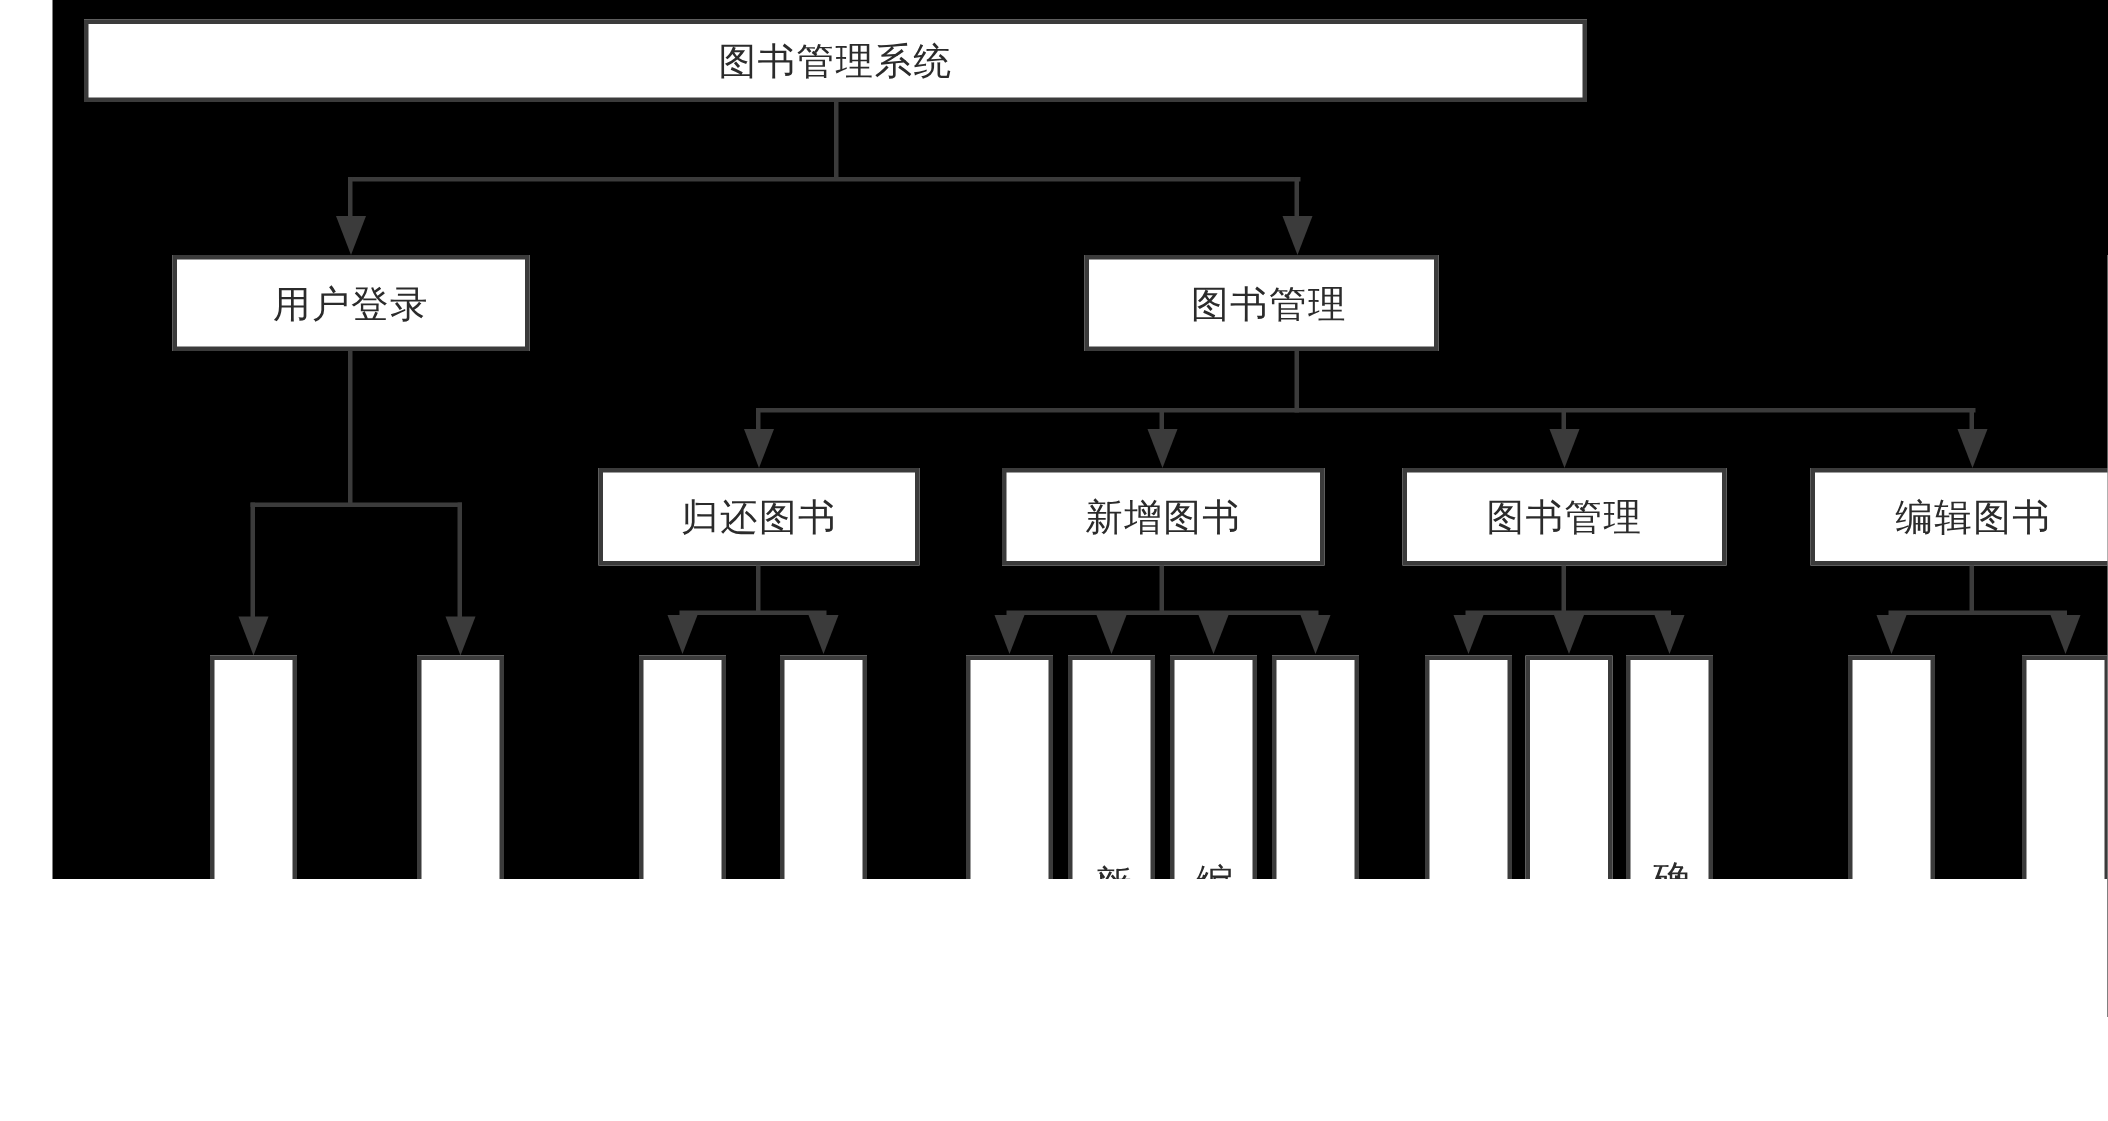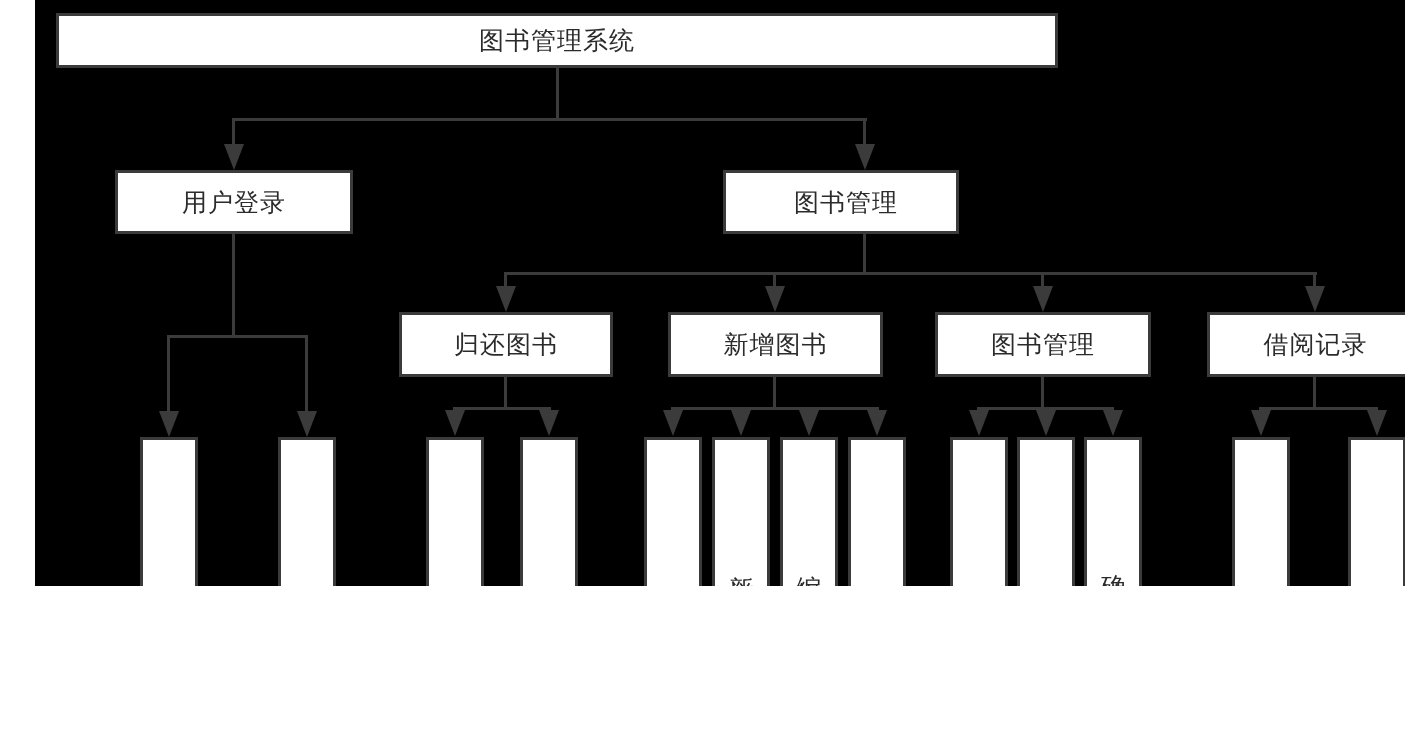--- a/index.html
+++ b/index.html
@@ -99,21 +99,21 @@
   <div class="node" style="left:364px;top:312px;width:214px;height:65px;">
     <span class="hlabel">归还图书</span>
   </div>
   <div class="node" style="left:633px;top:312px;width:215px;height:65px;">
     <span class="hlabel">新增图书</span>
   </div>
   <div class="node" style="left:900px;top:312px;width:216px;height:65px;">
     <span class="hlabel">图书管理</span>
   </div>
   <div class="node" style="left:1172px;top:312px;width:217px;height:65px;">
-    <span class="hlabel">借阅记录</span>
+    <span class="hlabel">编辑图书</span>
   </div>
 
   <div class="vl" style="left:469px;top:377px;height:33px;"></div>
   <div class="hl" style="left:418px;top:407px;width:98px;"></div>
   <div class="arr" style="left:410px;top:410px;"></div>
   <div class="arr" style="left:504px;top:410px;"></div>
 
   <div class="vl" style="left:738px;top:377px;height:33px;"></div>
   <div class="hl" style="left:636px;top:407px;width:208px;"></div>
   <div class="arr" style="left:628px;top:410px;"></div>

